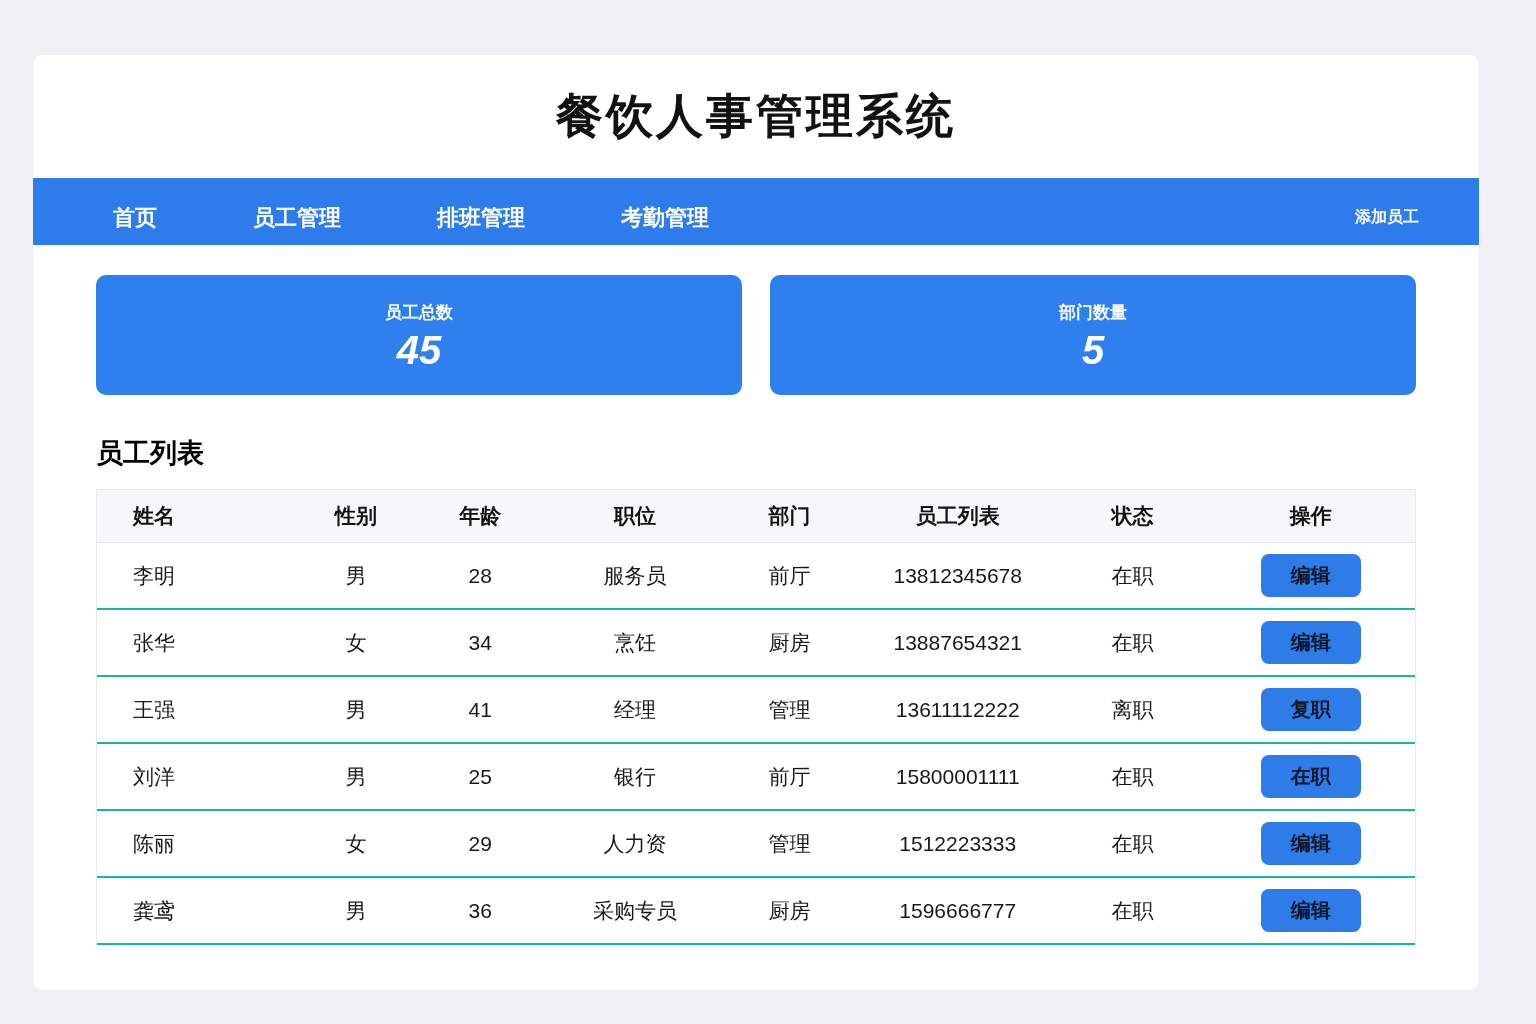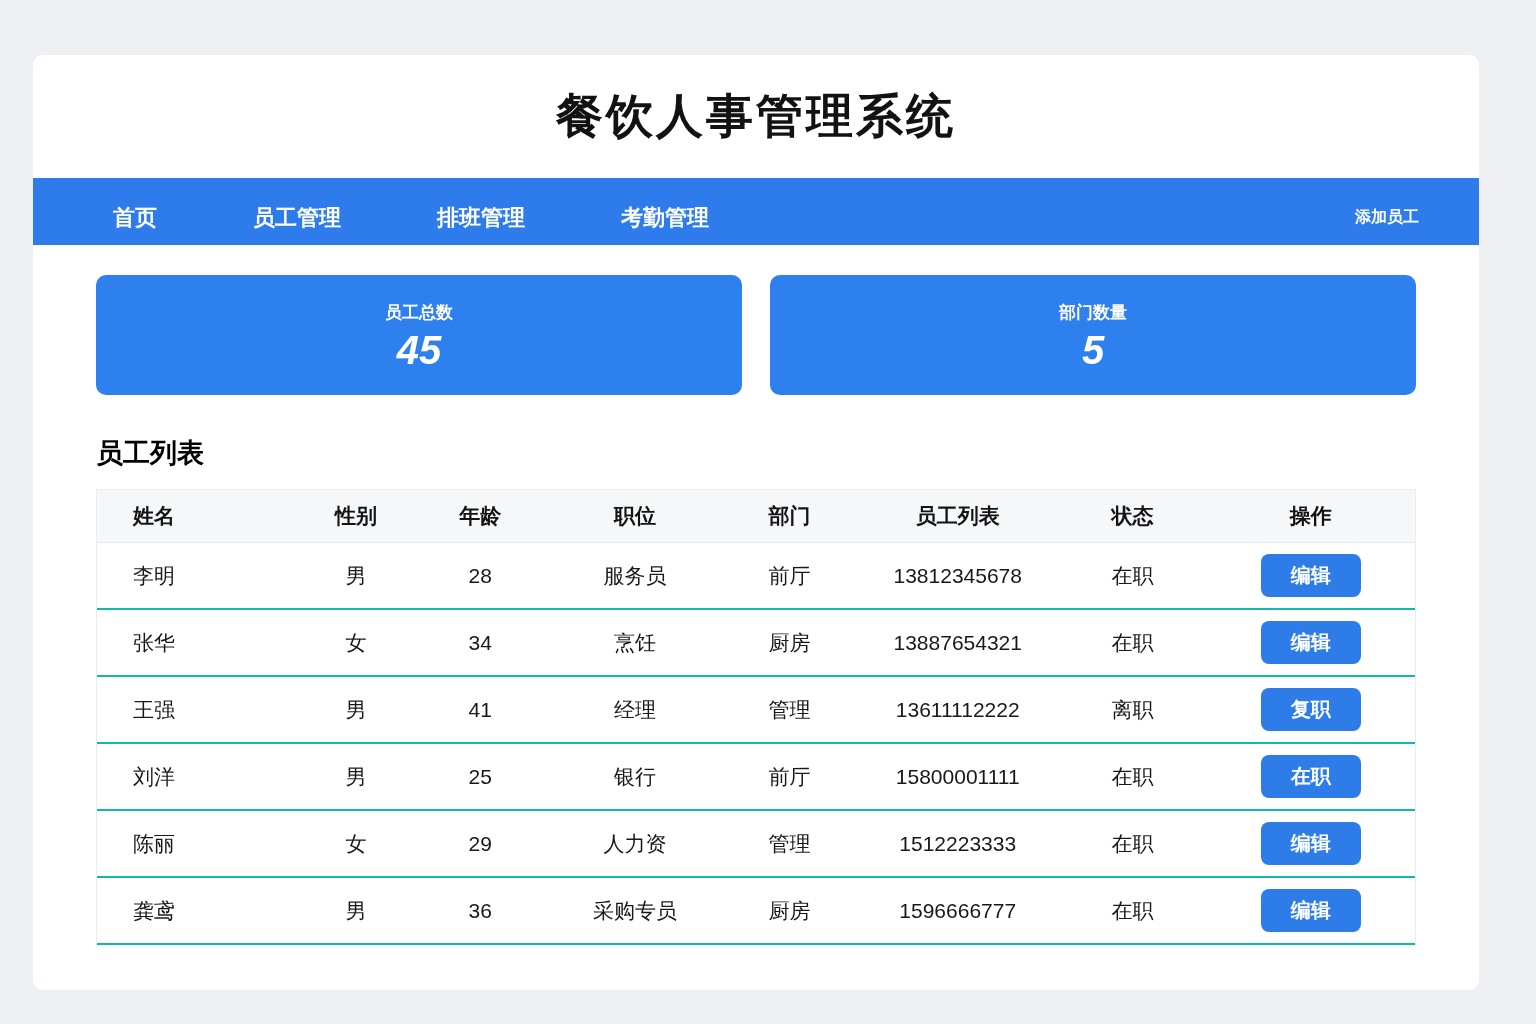--- a/index.html
+++ b/index.html
@@ -81,21 +81,21 @@
     border-bottom: 1px solid #e7e8ea;
   }
   .t-cell { font-size: 21px; text-align: center; color: #181818; }
   .t-head .t-cell { font-weight: 700; font-size: 21px; color: #131313; }
   .t-cell.c-name { text-align: left; padding-left: 36px; }
   .btn {
     display: inline-block;
     min-width: 100px;
     padding: 8px 14px;
     background: #2e7ce8;
-    color: #ffffff;
+    color: #0f172a;
     font-size: 20px; font-weight: 600;
     border: none; border-radius: 8px;
     cursor: pointer;
     font-family: inherit;
   }
 </style>
 </head>
 <body>
 
 <div class="panel">

